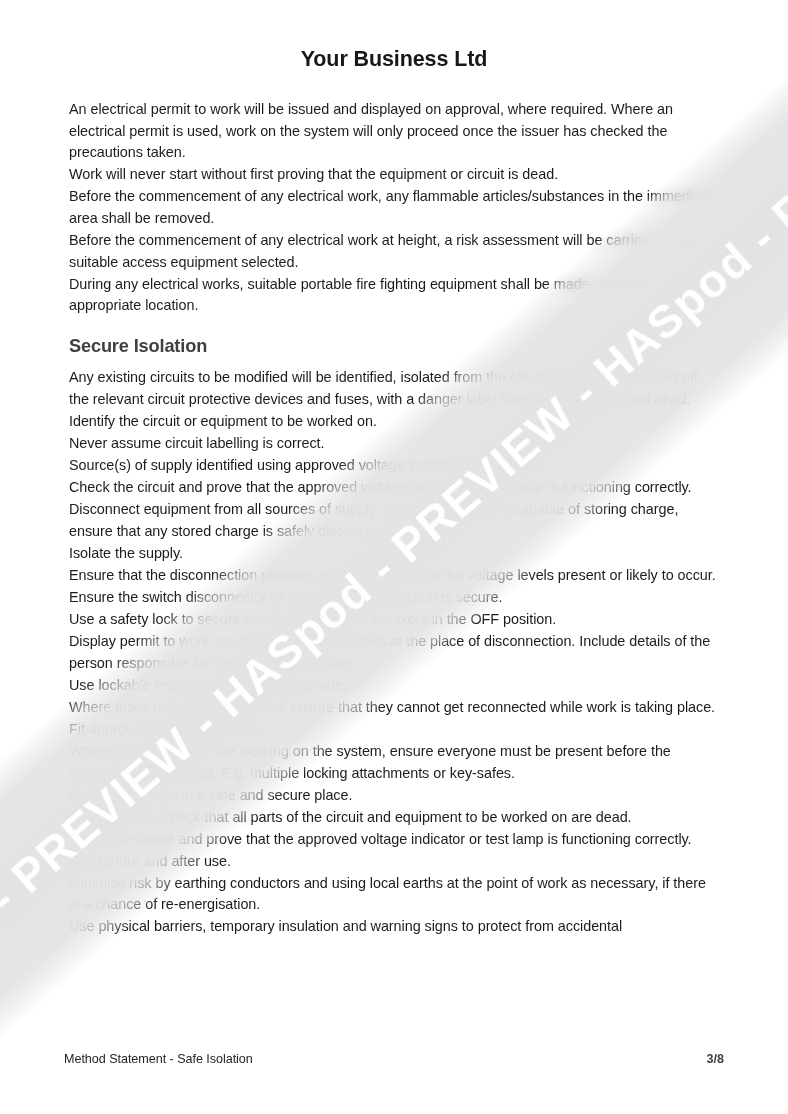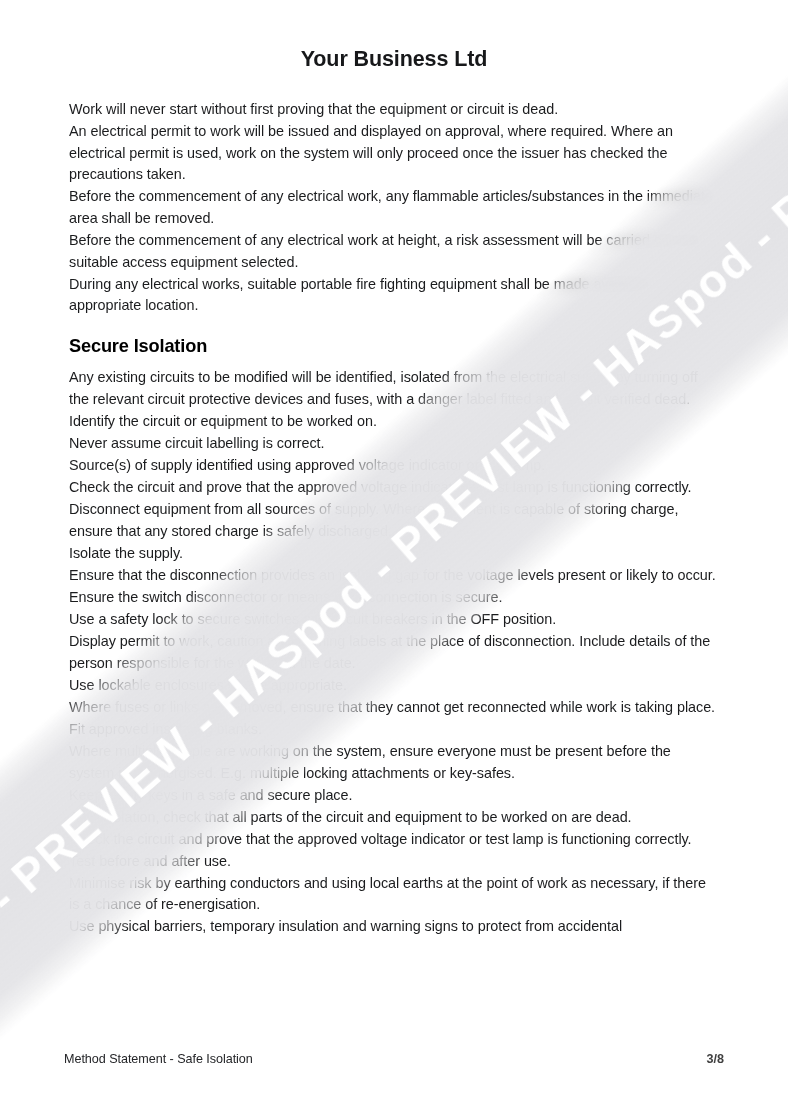--- a/index.html
+++ b/index.html
@@ -51,21 +51,21 @@
     font-size: 14.4px;
     line-height: 21.6px;
     color: #1b1c1e;
     margin: 0 0 0.5px 0;
     letter-spacing: -0.05px;
     text-align: left;
   }
   .section-heading {
     font-size: 18.2px;
     font-weight: bold;
-    color: #000000;
+    color: #404040;
     margin: 17px 0 9px 0;
     letter-spacing: -0.15px;
     line-height: 24px;
   }
 
   
   .doc-footer {
     position: absolute;
     bottom: 48px;
     left: 64px;
@@ -160,22 +160,22 @@
 </head>
 <body>
 
 <div id="page">
 
   <div class="doc-header">
     <div class="company-name">Your Business Ltd</div>
   </div>
 
   <div class="doc-body" id="doc-body">
+      <p class="para">An electrical permit to work will be issued and displayed on approval, where required. Where an electrical permit is used, work on the system will only proceed once the issuer has checked the precautions taken.</p>
       <p class="para">Work will never start without first proving that the equipment or circuit is dead.</p>
-      <p class="para">An electrical permit to work will be issued and displayed on approval, where required. Where an electrical permit is used, work on the system will only proceed once the issuer has checked the precautions taken.</p>
       <p class="para">Before the commencement of any electrical work, any flammable articles/substances in the immediate area shall be removed.</p>
       <p class="para">Before the commencement of any electrical work at height, a risk assessment will be carried out and suitable access equipment selected.</p>
       <p class="para">During any electrical works, suitable portable fire fighting equipment shall be made available in an appropriate location.</p>
       <h2 class="section-heading">Secure Isolation</h2>
       <p class="para">Any existing circuits to be modified will be identified, isolated from the electrical supply by turning off the relevant circuit protective devices and fuses, with a danger label fitted and circuit verified dead.</p>
       <p class="para">Identify the circuit or equipment to be worked on.</p>
       <p class="para">Never assume circuit labelling is correct.</p>
       <p class="para">Source(s) of supply identified using approved voltage indicator or test lamp.</p>
       <p class="para">Check the circuit and prove that the approved voltage indicator or test lamp is functioning correctly.</p>
       <p class="para">Disconnect equipment from all sources of supply. Where equipment is capable of storing charge, ensure that any stored charge is safely discharged.</p>

